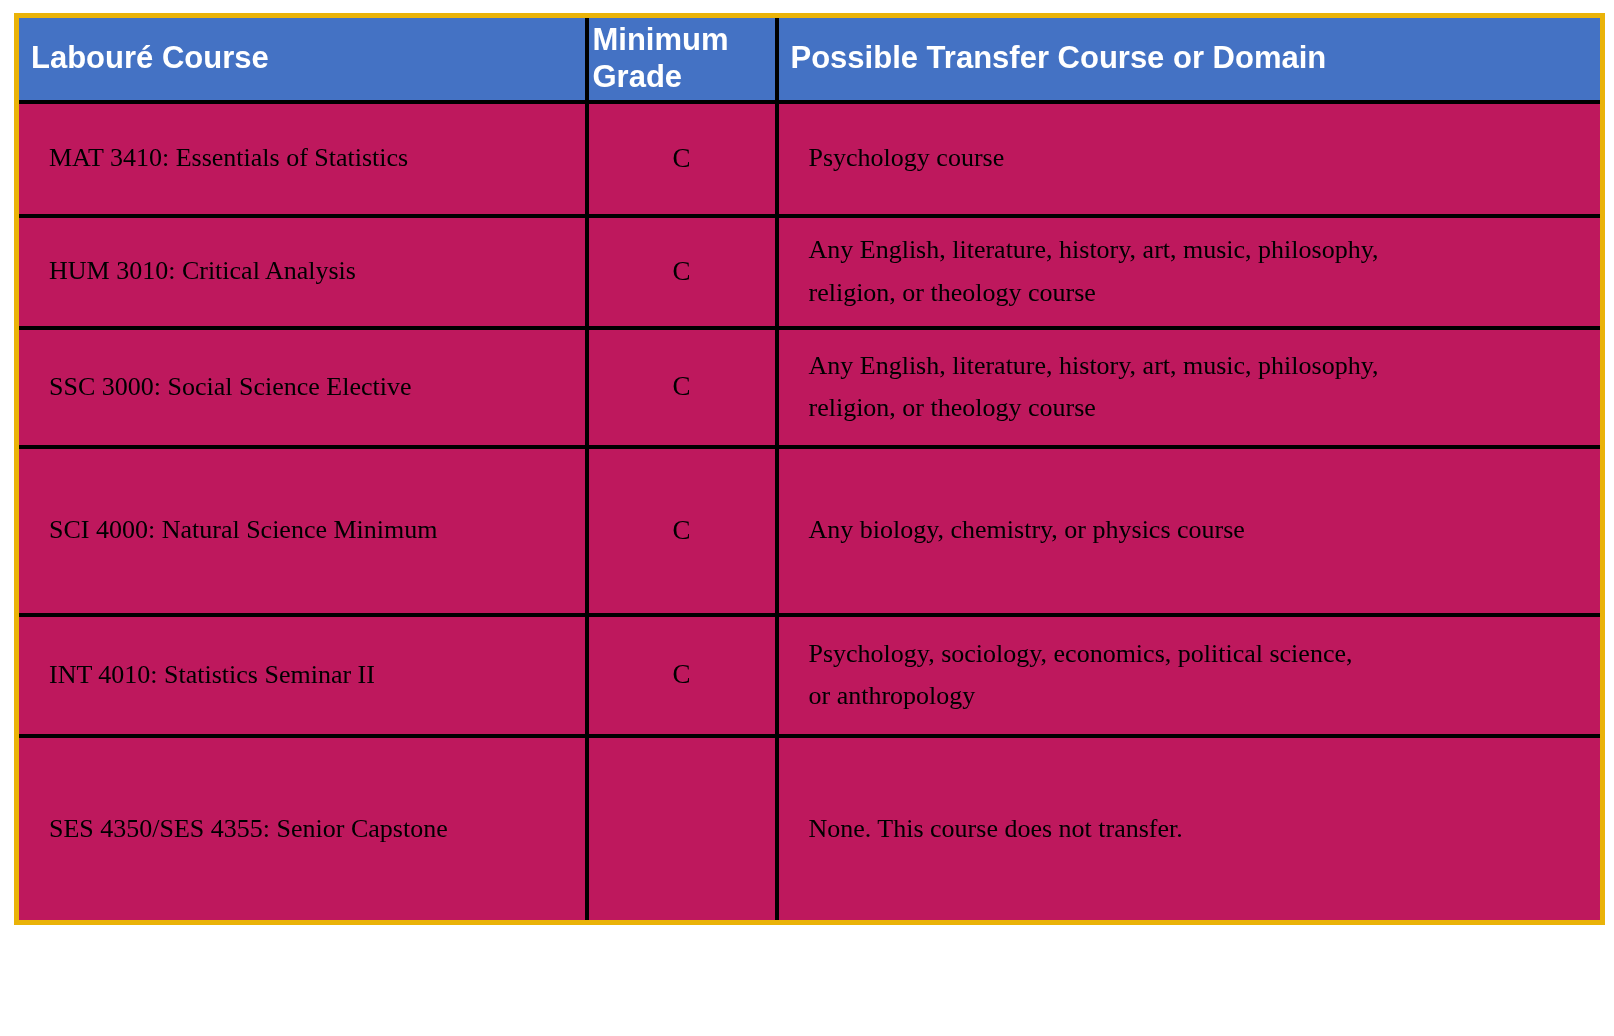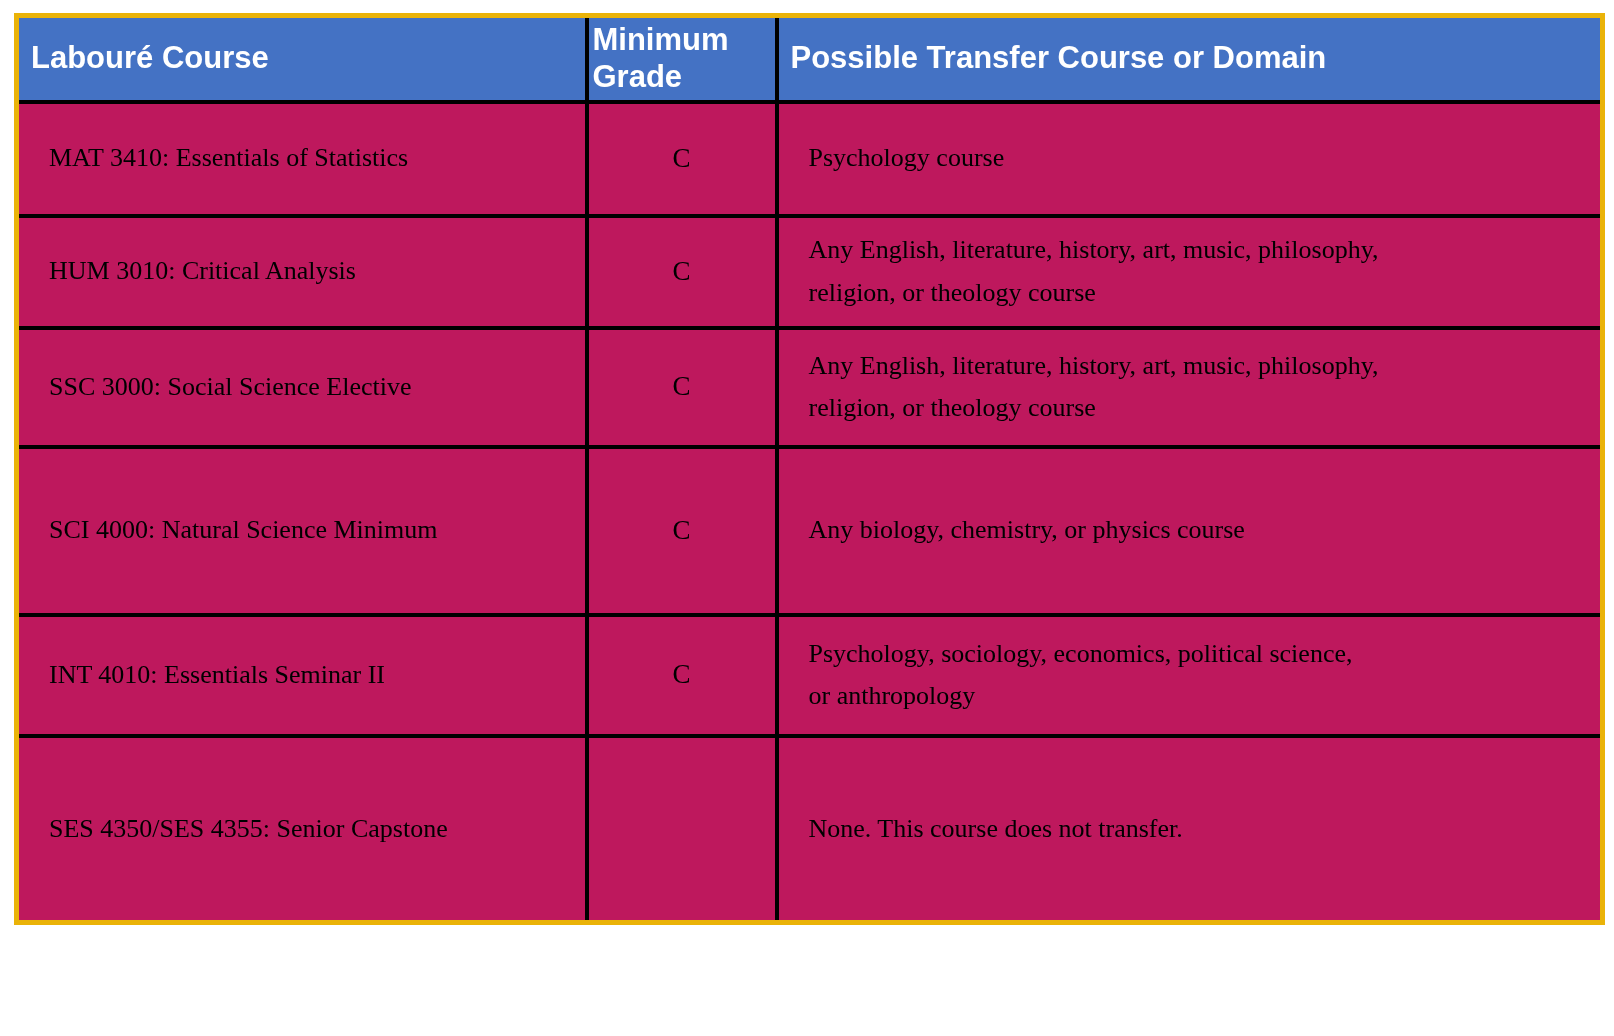--- a/index.html
+++ b/index.html
@@ -113,21 +113,21 @@
 religion, or theology course</td>
   </tr>
 
   <tr>
     <td class="course">SCI 4000: Natural Science Minimum</td>
     <td class="grade">C</td>
     <td class="transfer">Any biology, chemistry, or physics course</td>
   </tr>
 
   <tr>
-    <td class="course">INT 4010: Essentials Seminar II</td>
+    <td class="course">INT 4010: Statistics Seminar II</td>
     <td class="grade">C</td>
     <td class="transfer">Psychology, sociology, economics, political science,
 or anthropology</td>
   </tr>
 
   <tr>
     <td class="course">SES 4350/SES 4355: Senior Capstone</td>
     <td class="grade"></td>
     <td class="transfer">None. This course does not transfer.</td>
   </tr>

